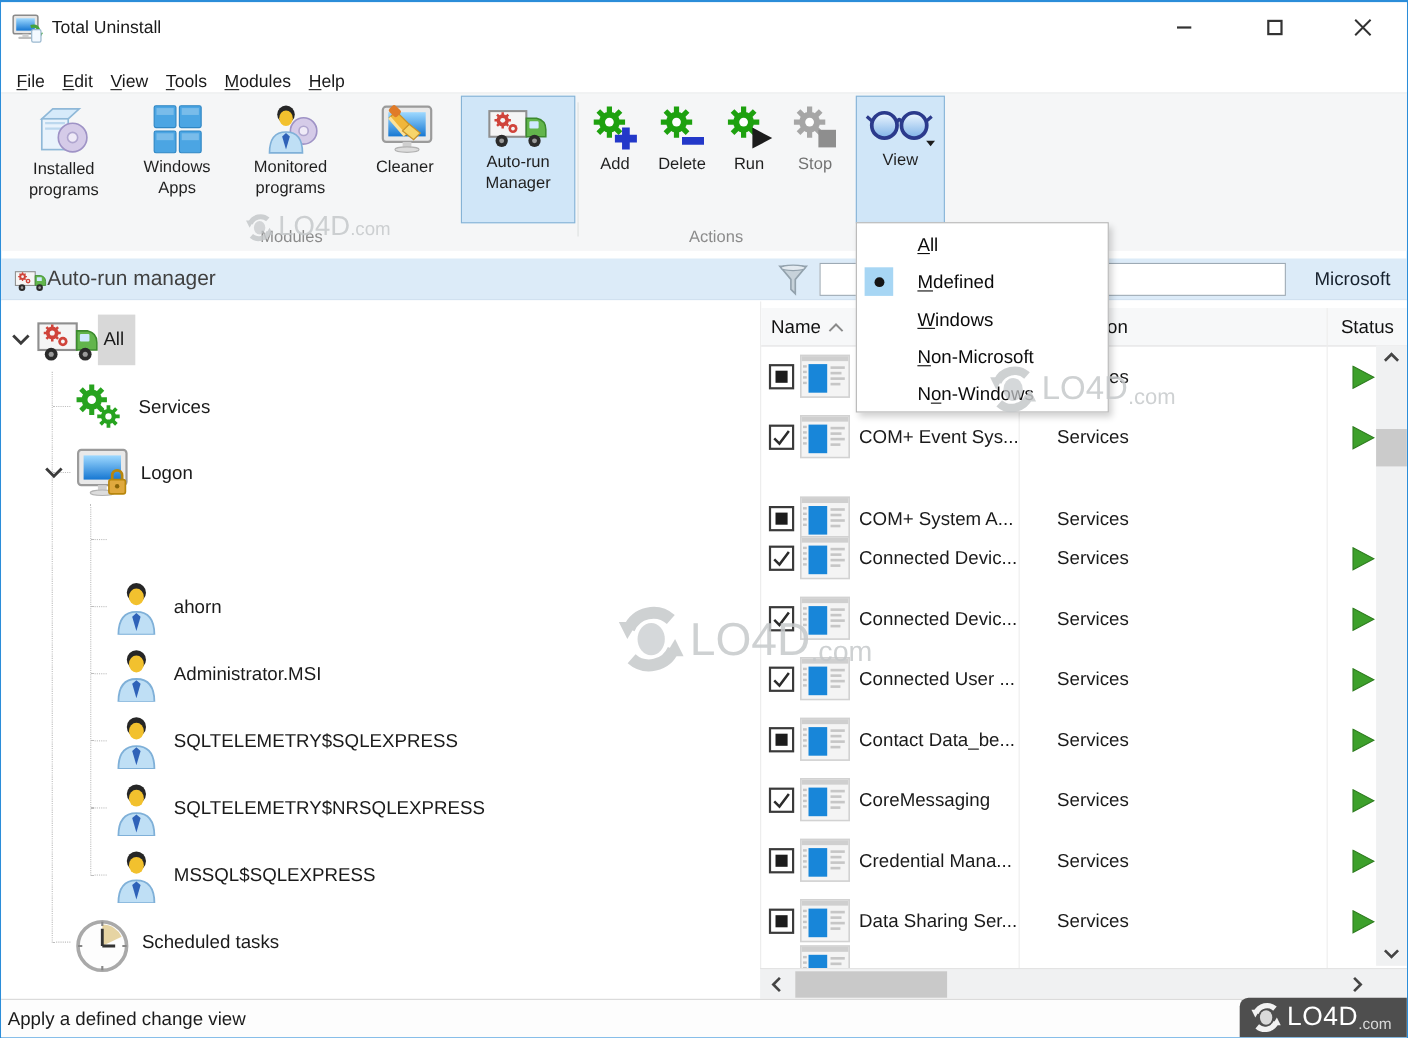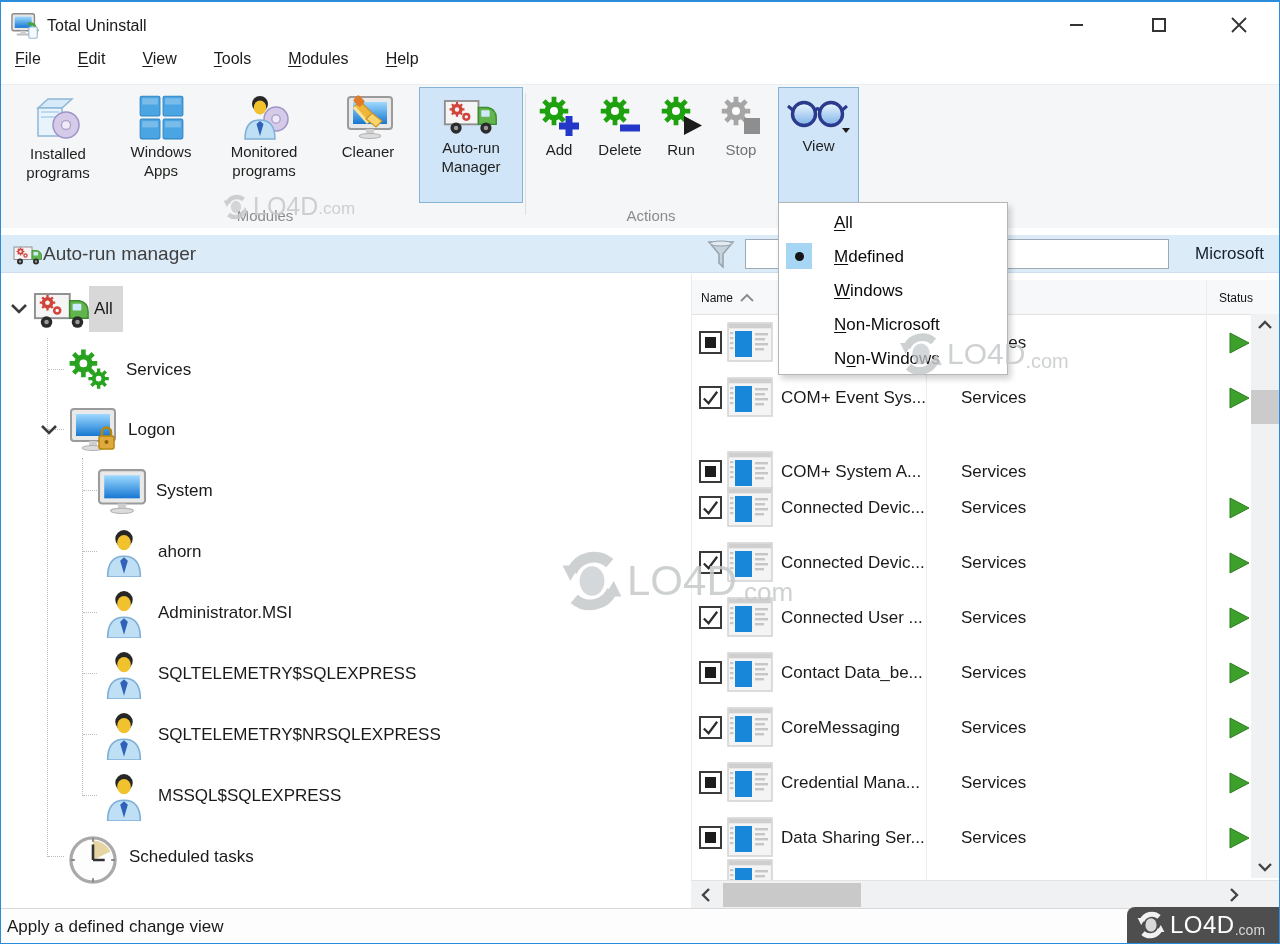--- a/index.html
+++ b/index.html
@@ -13,21 +13,21 @@
 .titlebar { position:absolute; left:0; top:0; width:1278px; height:48px; background:#fff; }
 .app-icon { position:absolute; left:10px; top:9px; width:30px; height:30px; }
 .title-text { position:absolute; left:46px; top:0; height:48px; display:flex; align-items:center; font-size:16px; }
 .winbtn { position:absolute; top:0; width:56px; height:46px; display:flex; align-items:center; justify-content:center; }
 .btn-min { left:1047px; } .btn-max { left:1130px; } .btn-close { left:1210px; }
 .glyph-min { width:13px; height:2px; background:#333; }
 .glyph-max { width:14px; height:14px; border:2px solid #333; }
 
 
 .menubar { position:absolute; left:0; top:48px; width:1278px; height:34px; background:#fff;
-  display:flex; align-items:flex-start; padding-left:14px; gap:37px; font-size:16px; }
+  display:flex; align-items:flex-end; padding-left:14px; gap:16px; font-size:16px; }
 .menubar .mi { cursor:default; }
 .k { text-decoration: underline; text-underline-offset: 2px; }
 
 
 .ribbon { position:absolute; left:0; top:82px; width:1278px; height:144px; background:#f5f6f7; border-top:1px solid #ebedee; }
 .rb { position:absolute; top:2px; display:flex; flex-direction:column; align-items:center; text-align:left;
   font-size:15px; line-height:19px; color:#1f1f1f; height:116px; padding-top:4px; border:1px solid transparent; }
 .rb .ic { flex:0 0 auto; }
 .rb.sel { background:#d0e6f8; border:1px solid #86b3d6; }
 .rb.disabled { color:#737373; }
@@ -58,21 +58,21 @@
 
 .tree-item { position:absolute; left:0; height:50px; width:690px; }
 .tree-item .lbl { position:absolute; top:0; height:50px; display:flex; align-items:center; font-size:17px; z-index:2; }
 .tree-chevron { position:absolute; top:15px; }
 .all-sel { position:absolute; left:88px; top:284px; width:34px; height:46px; background:#d8d8d8; z-index:1; }
 .tline { position:absolute; border-left:1px dotted #bdbdbd; width:0; }
 .tstub { position:absolute; border-top:1px dotted #bdbdbd; height:0; }
 
 
 .thead { position:absolute; left:691px; top:278px; width:587px; height:35px; background:#f7f8f9; border-bottom:1px solid #e2e2e2; }
-.th { position:absolute; top:0; height:35px; display:flex; align-items:center; font-size:12px; color:#111; }
+.th { position:absolute; top:0; height:35px; display:flex; align-items:center; font-size:17px; color:#111; }
 .th-name { left:9px; } .th-location { left:269px; } .th-status { left:527px; }
 .sort-ic { margin-left:6px; }
 .colline { position:absolute; top:278px; height:600px; border-left:1px solid #ededed; }
 .colline-1 { left:925px; } .colline-2 { left:1205px; }
 .trow { position:absolute; left:690px; width:560px; height:55px; }
 .cb { position:absolute; left:8px; top:16px; width:23px; height:23px; border:2px solid #3a3a3a; background:#fff; display:flex; align-items:center; justify-content:center; }
 .cb .sq { width:11px; height:11px; background:#1c1c1c; }
 .rowic { position:absolute; left:36px; top:7px; }
 .cell-name { position:absolute; left:90px; top:0; height:55px; display:flex; align-items:center; font-size:17px; }
 .cell-loc  { position:absolute; left:270px; top:0; height:55px; display:flex; align-items:center; font-size:17px; }
@@ -402,26 +402,20 @@
         <use href="#chevdown"></use>
       </svg>
     <svg style="position:absolute; left:66px; top:2px;" width="56" height="48" viewBox="0 0 56 48">
       <use href="#monitor" transform="translate(2,0)"></use>
       <rect x="32" y="29" width="15" height="13" rx="2" fill="#e0a93e" stroke="#b8860b" stroke-width="1.5"></rect>
       <path d="M35,29 v-4 a4.5,4.5 0 0 1 9,0 v4" fill="none" stroke="#b8860b" stroke-width="2.5"></path>
       <circle cx="39.5" cy="35" r="2" fill="#8a6508"></circle>
     </svg>
     <span class="lbl" style="left:127px;">Logon</span>
   </div>
-  <div class="tree-item" style="top:464px;">
-    <svg style="position:absolute; left:94px; top:2px;" width="54" height="46" viewBox="0 0 48 44">
-        <use href="#monitor"></use>
-      </svg>
-    <span class="lbl" style="left:155px;">System</span>
-  </div>
   <div class="tree-item" style="top:525px;">
     <svg style="position:absolute; left:100px; top:2px;" width="46" height="48" viewBox="0 0 40 44">
         <use href="#person"></use>
       </svg>
     <span class="lbl" style="left:157px;">ahorn</span>
   </div>
   <div class="tree-item" style="top:586px;">
     <svg style="position:absolute; left:100px; top:2px;" width="46" height="48" viewBox="0 0 40 44">
         <use href="#person"></use>
       </svg>

